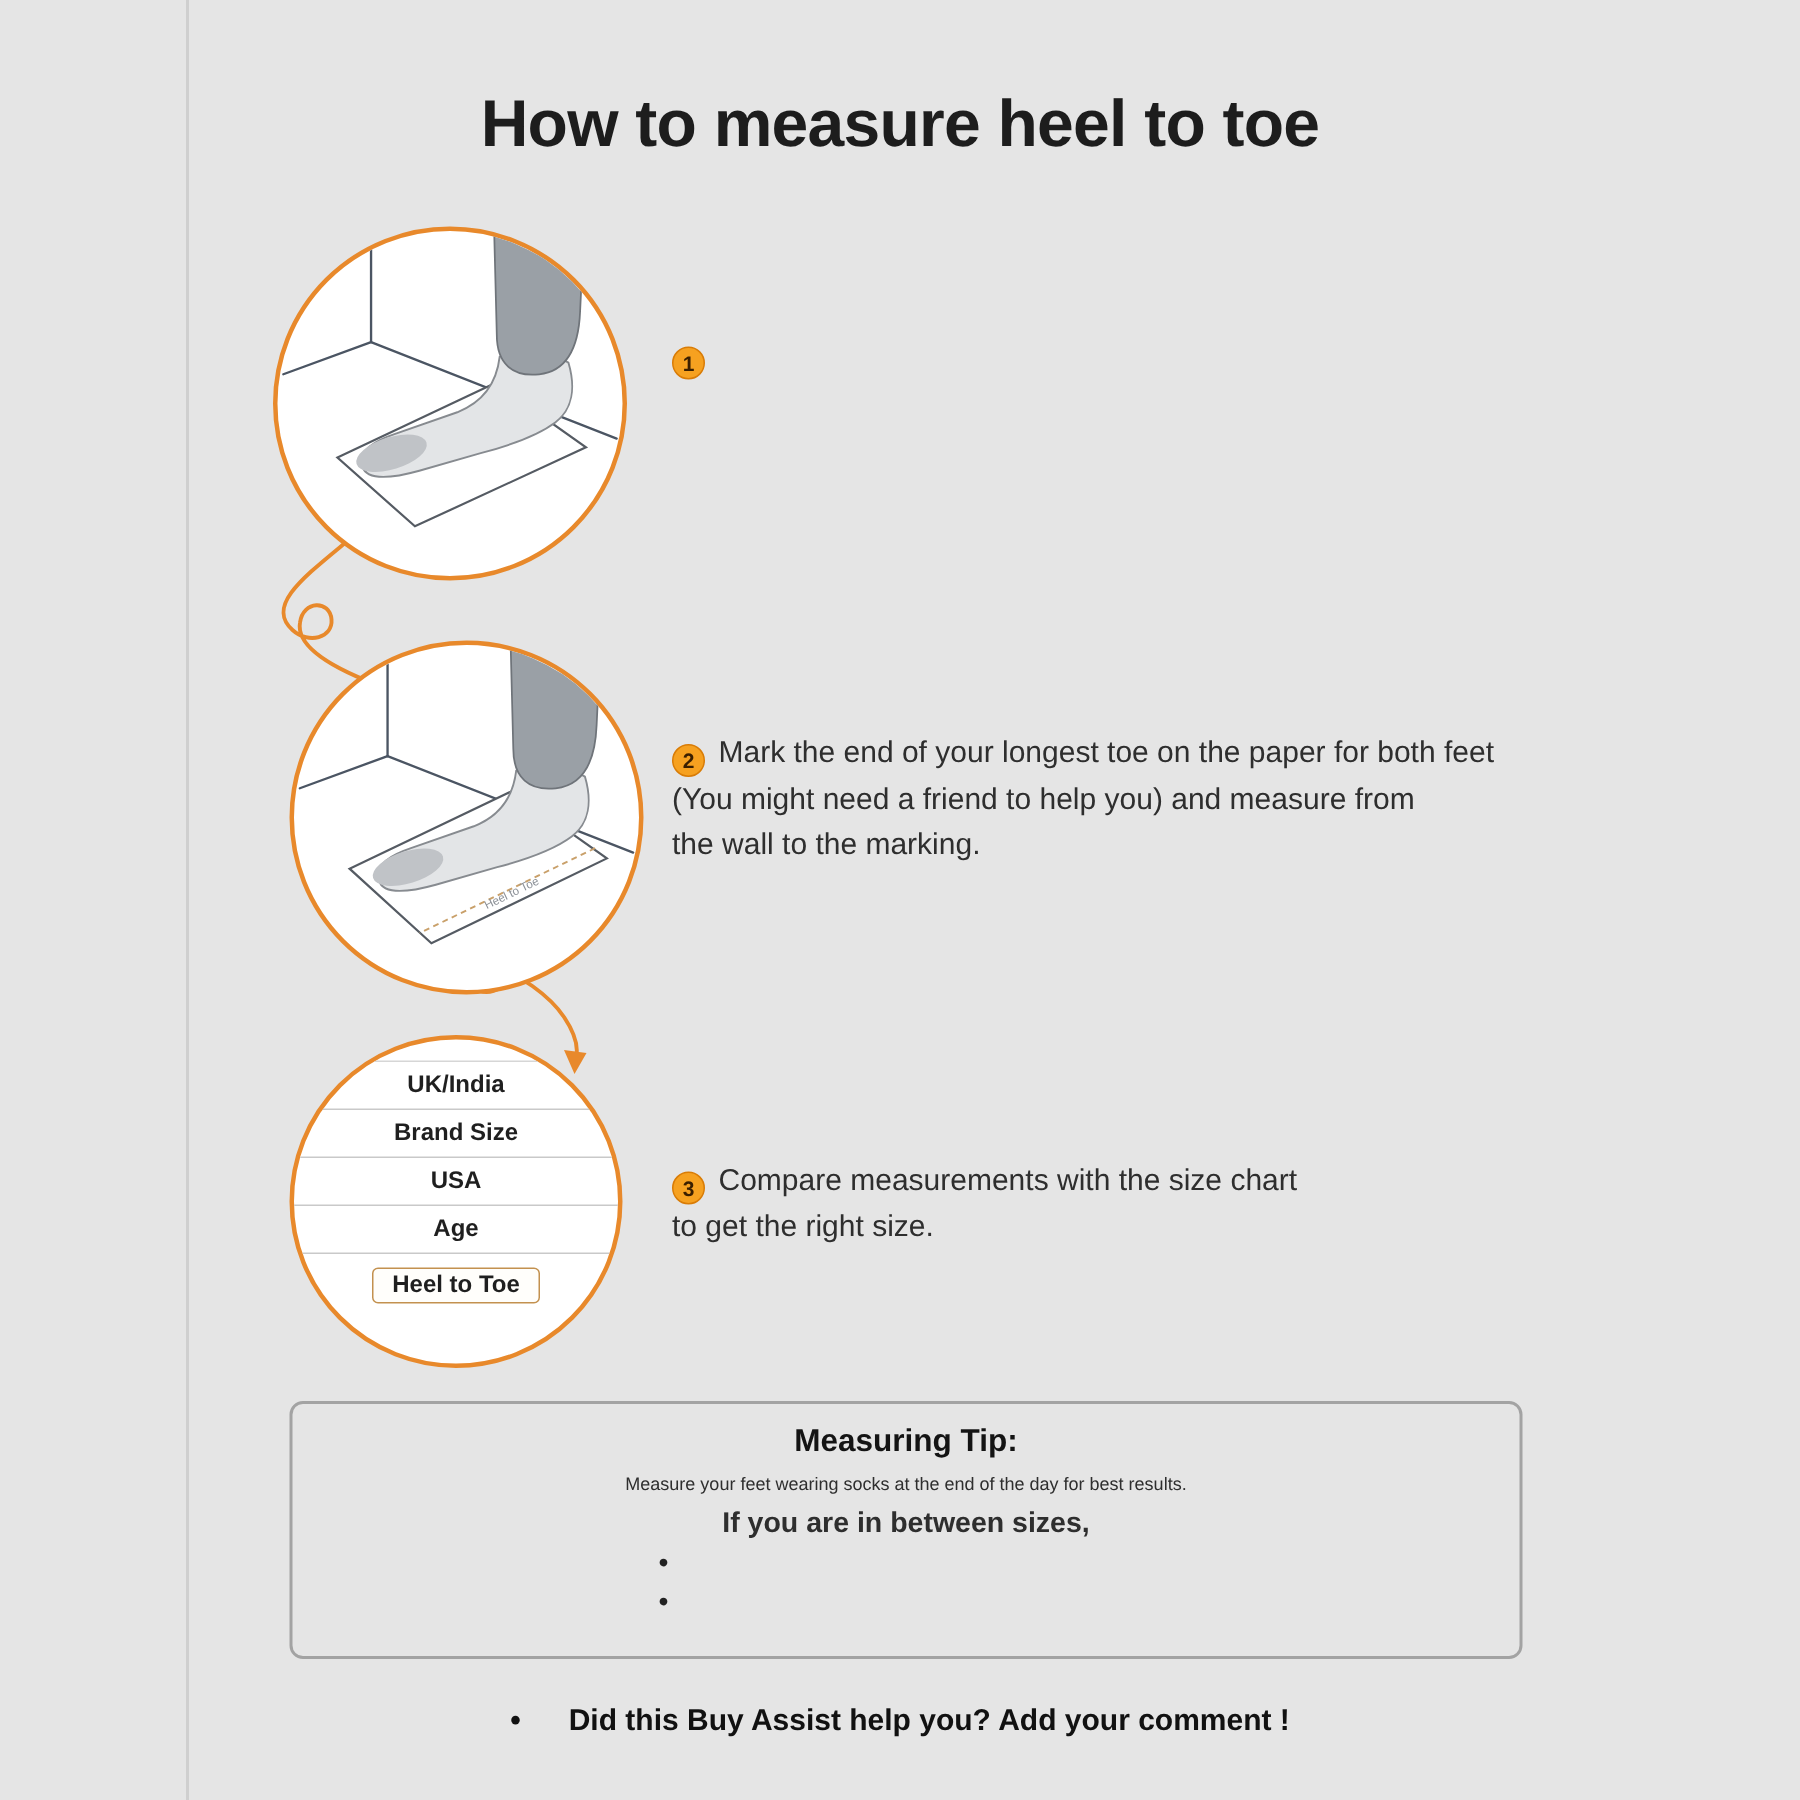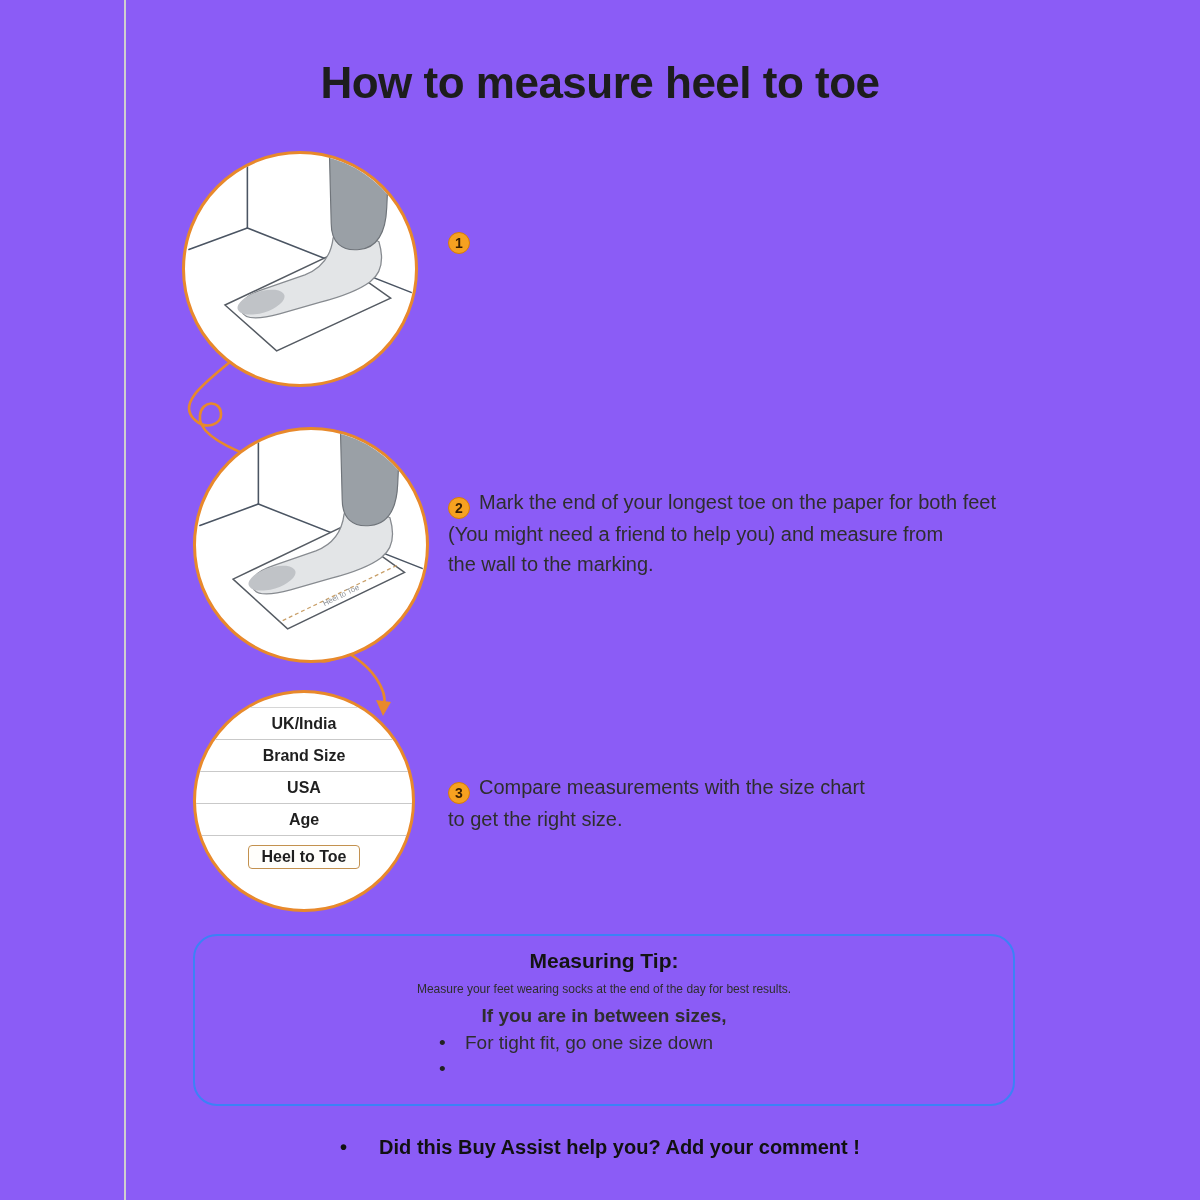--- a/index.html
+++ b/index.html
@@ -6,21 +6,21 @@
     --accent-orange:#E8892B;
     --badge-orange:#F6A120;
     --badge-ring:#D97C06;
     --line-gray:#c9c9c9;
     --ink:#1d1d1d;
     --body-ink:#2e2e2e;
     --sketch:#4b5563;
   }
   html,body{margin:0;padding:0;background:#ffffff;}
   #canvas{
-    position:relative;width:1200px;height:1200px;background:#8b5cf6;
+    position:relative;width:1200px;height:1200px;background:#e5e5e5;
     font-family:"Liberation Sans",sans-serif;color:var(--body-ink);overflow:hidden;
   }
   .abs{position:absolute;}
   
   .page-edge{left:124px;top:0;width:2px;height:1200px;background:#cfcfcf;}
   
   .title{left:0;top:58px;width:1200px;text-align:center;font-size:44px;font-weight:bold;
     color:var(--ink);letter-spacing:-0.5px;}
   
   .circle{border:3px solid var(--accent-orange);border-radius:50%;overflow:hidden;background:#fff;box-sizing:border-box;}
@@ -51,21 +51,21 @@
   #step3{left:448px;top:772px;width:640px;}
   
   .chart-rows{position:absolute;left:0;top:14px;width:100%;}
   .chart-row{height:31px;display:flex;align-items:center;justify-content:center;
     border-top:1px solid var(--line-gray);font-size:16px;font-weight:bold;color:#1f1f1f;}
   .chart-row:first-child{border-top:1px solid #d6d6d6;}
   .chart-row.box-row{height:42px;}
   .heel-box{border:1.6px solid #c3914f;border-radius:4px;padding:2px 12px;background:#fffefb;
     font-size:16px;font-weight:bold;color:#1f1f1f;}
   
-  .tip-box{left:193px;top:934px;width:822px;height:172px;border:2px solid #3b82f6;border-radius:24px;
+  .tip-box{left:193px;top:934px;width:822px;height:172px;border:2px solid #a3a3a3;border-radius:9px;
     box-sizing:border-box;padding-top:13px;}
   .tip-title{text-align:center;font-size:21px;font-weight:bold;color:#141414;margin-bottom:9px;}
   .tip-line{text-align:center;font-size:12px;color:var(--body-ink);margin-bottom:9px;}
   .tip-line2{text-align:center;font-size:19px;color:var(--body-ink);margin-bottom:3px;font-weight:bold;}
   .tip-bullets{width:330px;margin:0 auto;}
   .tip-bullet{display:flex;font-size:19px;color:var(--body-ink);line-height:26px;}
   .tip-bullet .dot{width:26px;text-align:left;color:#222;}
   
   .footer{left:0;top:1136px;width:1200px;display:flex;justify-content:center;align-items:center;
     font-size:20px;font-weight:bold;color:#111;}
@@ -151,21 +151,20 @@
 to get the right size.</span>
   </div>
 
   <div class="abs tip-box">
     <div class="tip-title">Measuring Tip:</div>
     <div class="tip-line">Measure your feet wearing socks at the end of the day for best results.</div>
     <div class="tip-line2">If you are in between sizes,</div>
     <div class="tip-bullets">
       <div class="tip-bullet">
         <span class="dot">•</span>
-        <span>For tight fit, go one size down</span>
       </div>
       <div class="tip-bullet">
         <span class="dot">•</span>
       </div>
     </div>
   </div>
 
   <div class="abs footer">
     <span class="dot">•</span>
     <span>Did this Buy Assist help you? Add your comment !</span>

